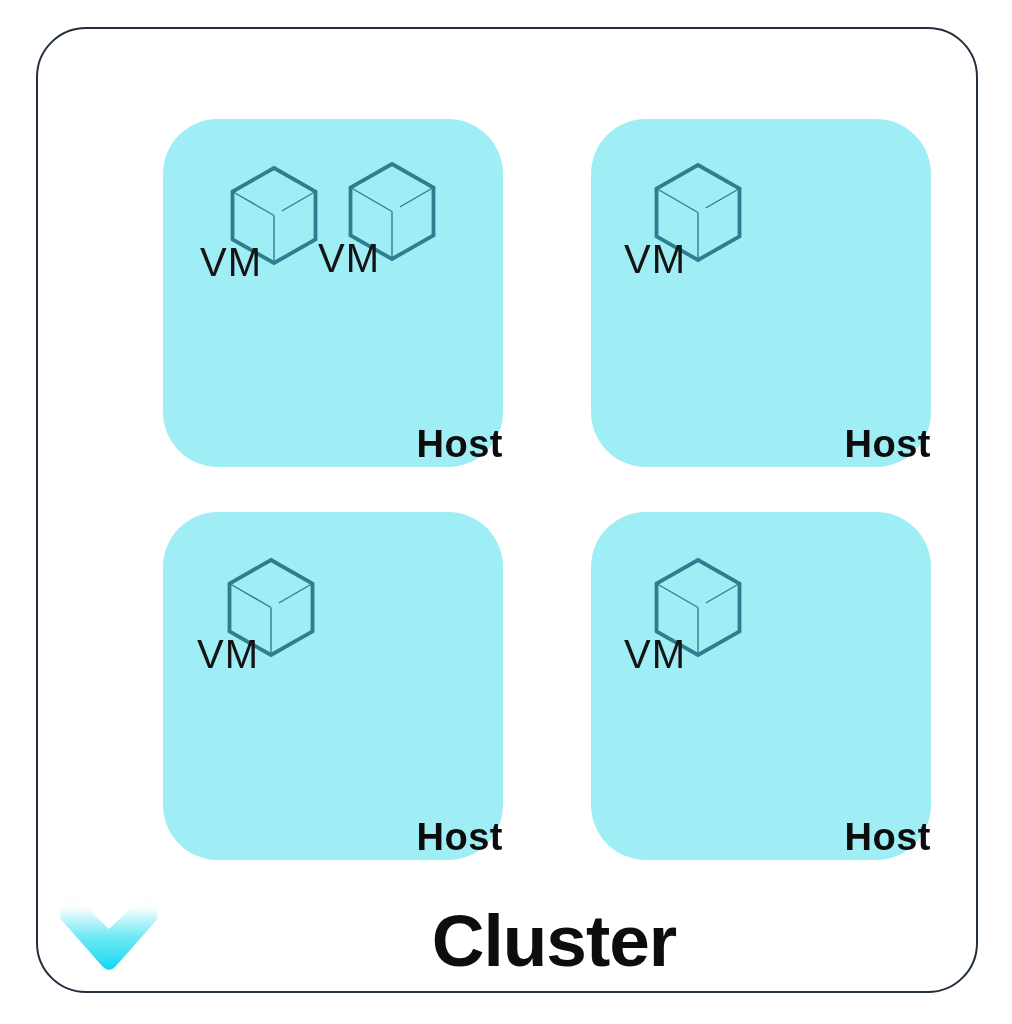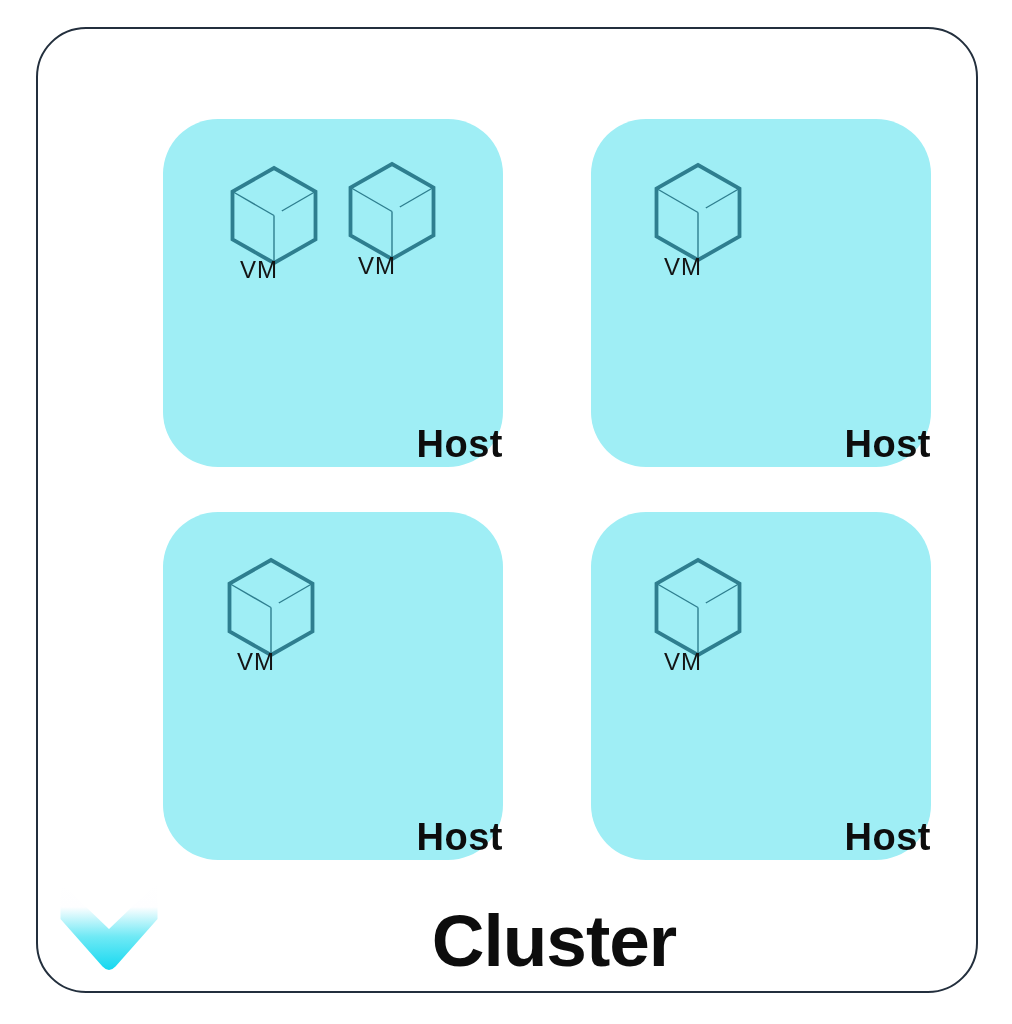--- a/index.html
+++ b/index.html
@@ -61,26 +61,25 @@
     position: absolute;
     left: 30px;
     top: 0;
     width: 88px;
     height: 101px;
   }
   .vm-label {
     position: absolute;
     left: 0;
     bottom: 0;
-    font-size: 24px;
+    font-size: 40px;
     font-weight: 300;
     line-height: 1;
     color: #141414;
     letter-spacing: 1px;
-    margin-left: 40px;
   }
   
   .vm-tl-1 { left: 37px;  top: 46px; }
   .vm-tl-2 { left: 155px; top: 42px; }
   .vm-tr-1 { left: 33px;  top: 43px; }
   .vm-bl-1 { left: 34px;  top: 45px; }
   .vm-br-1 { left: 33px;  top: 45px; }
   
   .cluster-title {
     position: absolute;

